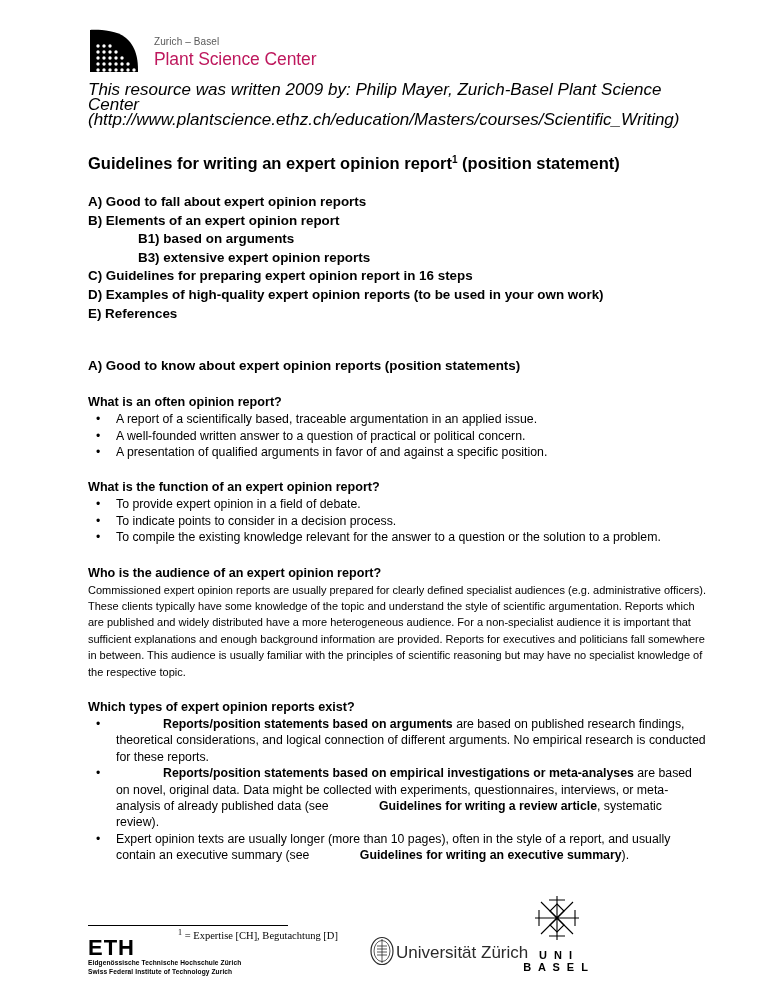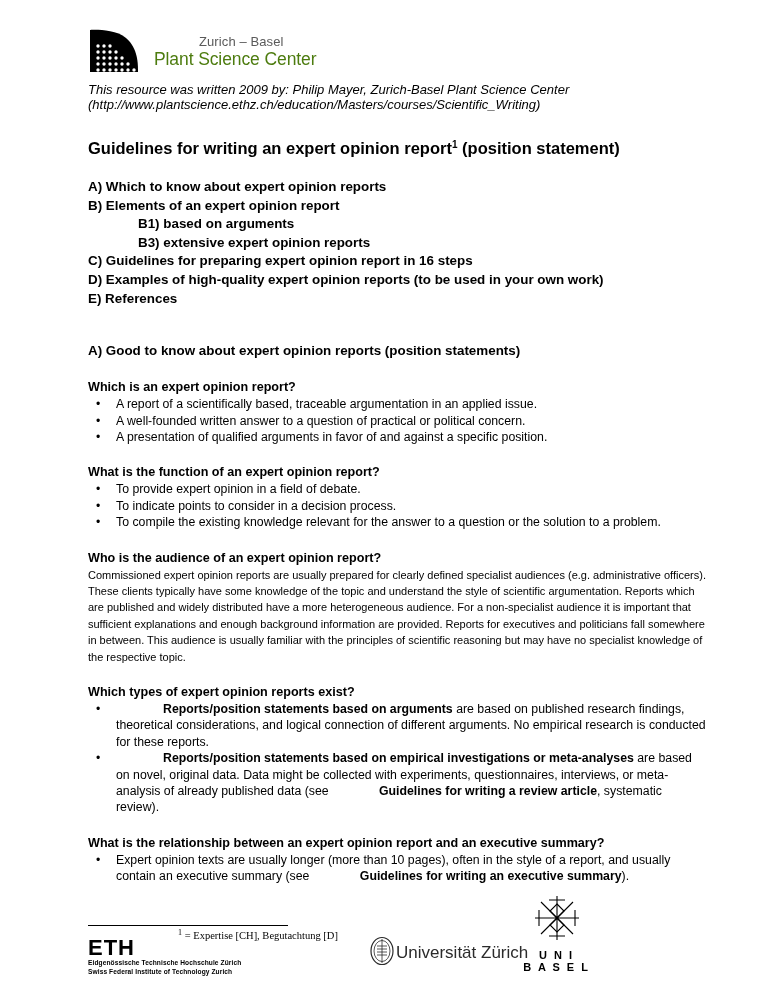--- a/index.html
+++ b/index.html
@@ -34,37 +34,36 @@
     width: 54px;
     height: 46px;
     position: relative;
     flex: 0 0 auto;
   }
   .logo-mark svg { display: block; }
   .logo-text {
     padding-top: 8px;
   }
   .logo-small {
-    font-size: 13px;
+    font-size: 10px;
     color: #5a5a5a;
     letter-spacing: .1px;
     line-height: 12px;
-    margin-left: 45px;
   }
   .logo-big {
     font-size: 17.5px;
-    color: #4d7c0f;
+    color: #be185d;
     line-height: 22px;
     letter-spacing: -0.1px;
   }
 
   
   .source {
     font-style: italic;
-    font-size: 13px;
+    font-size: 17px;
     line-height: 15px;
     margin: 2px 0 0 0;
   }
 
   
   h1.doc-title {
     font-size: 16.5px;
     font-weight: bold;
     line-height: 20px;
     margin: 26px 0 0 0;
@@ -238,32 +237,32 @@
       <div class="logo-small">Zurich – Basel</div>
       <div class="logo-big">Plant Science Center</div>
     </div>
   </div>
 
   <p class="source">This resource was written 2009 by: Philip Mayer, Zurich-Basel Plant Science Center (http://www.plantscience.ethz.ch/education/Masters/courses/Scientific_Writing)</p>
 
   <h1 class="doc-title"><span>Guidelines for writing an expert opinion report</span><sup>1</sup><span> (position statement)</span></h1>
 
   <div class="toc">
-    <div>A) Which to know about expert opinion reports</div>
+    <div>A) Good to fall about expert opinion reports</div>
     <div>B) Elements of an expert opinion report</div>
     <div class="indent">B1) based on arguments</div>
     <div class="indent">B3) extensive expert opinion reports</div>
     <div>C) Guidelines for preparing expert opinion report in 16 steps</div>
     <div>D) Examples of high-quality expert opinion reports (to be used in your own work)</div>
     <div>E) References</div>
   </div>
 
   <h2 class="section">A)  Good to know about expert opinion reports (position statements)</h2>
 
-  <h3 class="qhead">Which is an expert opinion report?</h3>
+  <h3 class="qhead">What is an often opinion report?</h3>
   <ul class="bullets">
     <li>A report of a scientifically based, traceable argumentation in an applied issue.</li>
     <li>A well-founded written answer to a question of practical or political concern.</li>
     <li>A presentation of qualified arguments in favor of and against a specific position.</li>
   </ul>
 
   <h3 class="qhead">What is the function of an expert opinion report?</h3>
   <ul class="bullets">
     <li>To provide expert opinion in a field of debate.</li>
     <li>To indicate points to consider in a decision process.</li>
@@ -272,21 +271,20 @@
 
   <h3 class="qhead">Who is the audience of an expert opinion report?</h3>
   <p class="body">Commissioned expert opinion reports are usually prepared for clearly defined specialist audiences (e.g. administrative officers). These clients typically have some knowledge of the topic and understand the style of scientific argumentation. Reports which are published and widely distributed have a more heterogeneous audience. For a non-specialist audience it is important that sufficient explanations and enough background information are provided. Reports for executives and politicians fall somewhere in between. This audience is usually familiar with the principles of scientific reasoning but may have no specialist knowledge of the respective topic.</p>
 
   <h3 class="qhead">Which types of expert opinion reports exist?</h3>
   <ul class="bullets">
     <li><span class="b">Reports/position statements based on arguments</span><span> are based on published research findings, theoretical considerations, and logical connection of different arguments. No empirical research is conducted for these reports.</span></li>
     <li><span class="b">Reports/position statements based on empirical investigations or meta-analyses</span><span> are based on novel, original data. Data might be collected with experiments, questionnaires, interviews, or meta-analysis of already published data (see </span><span class="b">Guidelines for writing a review article</span><span>, systematic review).</span></li>
   </ul>
 
-  <h3 class="qhead">What is the relationship between an expert opinion report and an executive summary?</h3>
   <ul class="bullets">
     <li><span>Expert opinion texts are usually longer (more than 10 pages), often in the style of a report, and usually contain an executive summary (see </span><span class="b">Guidelines for writing an executive summary</span><span>).</span></li>
   </ul>
 
   <div class="footnote-wrap">
     <div class="footnote-rule"></div>
     <div class="footnote"><sup>1</sup><span> = Expertise [CH], Begutachtung [D]</span></div>
   </div>
 
   <div class="bottom-logos">

